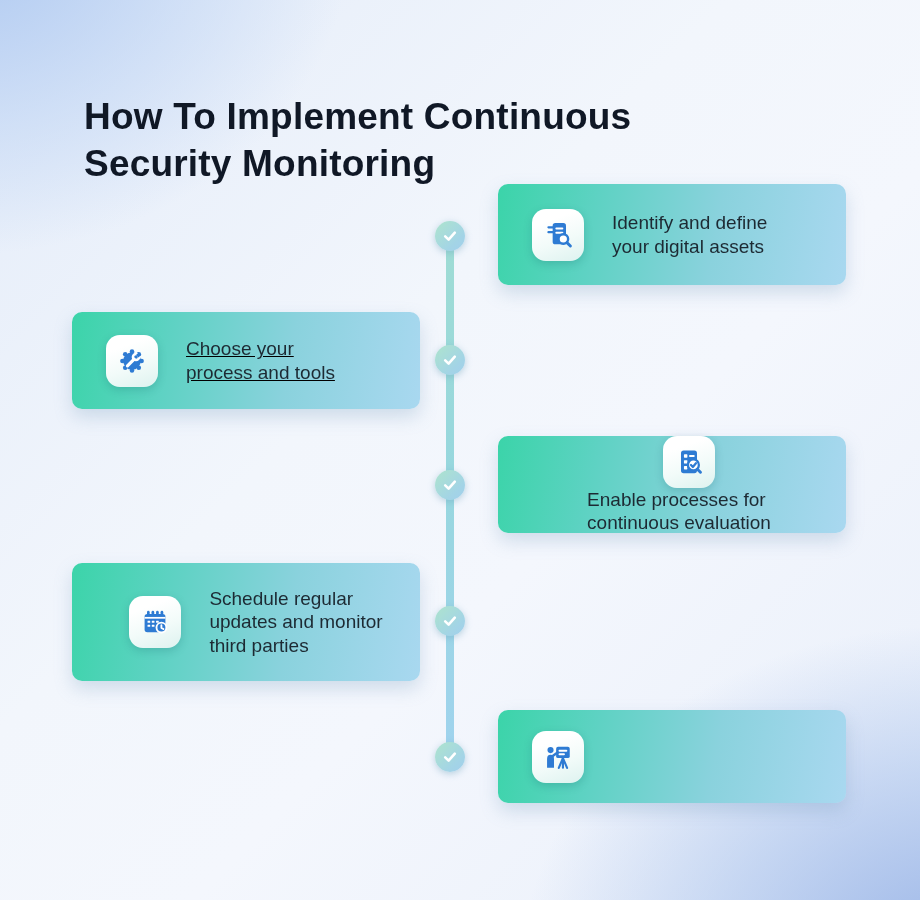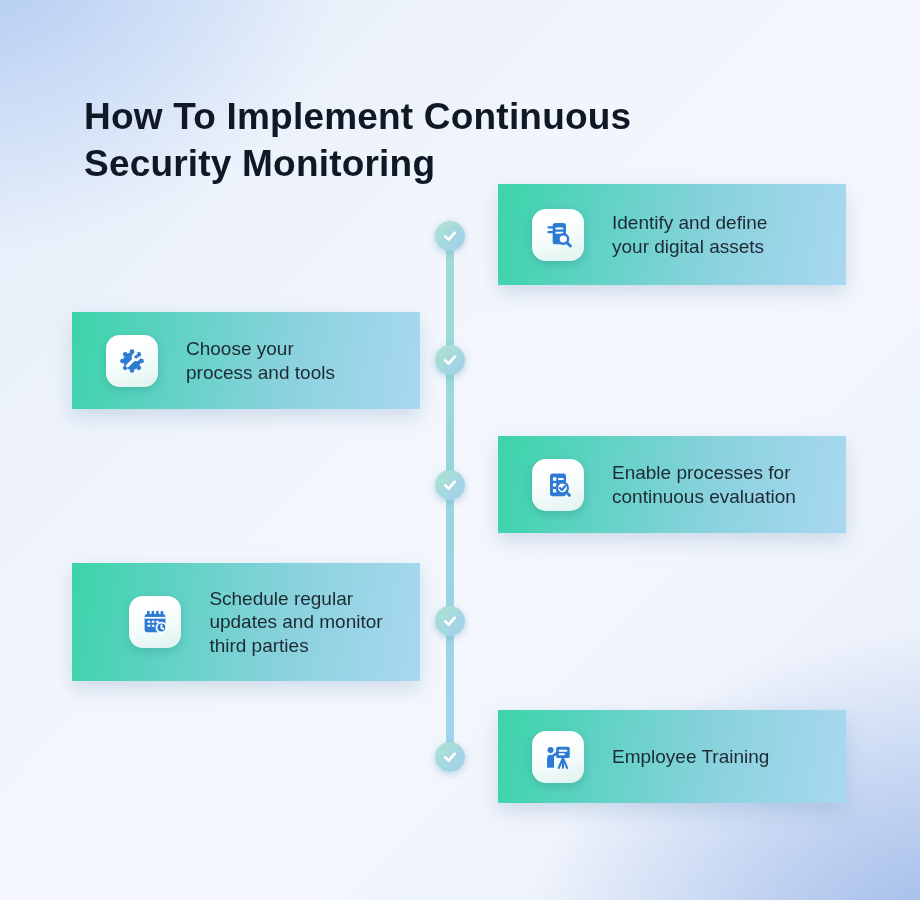--- a/index.html
+++ b/index.html
@@ -48,21 +48,21 @@
     box-shadow: 0 2px 7px rgba(110, 165, 190, 0.45);
     display: flex;
     align-items: center;
     justify-content: center;
     z-index: 2;
   }
   .check-node svg { width: 16px; height: 16px; }
   .card {
     position: absolute;
     width: 348px;
-    border-radius: 0;
+    border-radius: 10px;
     background: linear-gradient(100deg, #3bd4a9 0%, #5ed2c3 28%, #8ad2dd 62%, #a9d8f0 100%);
     box-shadow: 0 8px 18px rgba(110, 150, 185, 0.28);
     display: flex;
     align-items: center;
     z-index: 2;
   }
   .icon-tile {
     flex: 0 0 52px;
     width: 52px;
     height: 52px;
@@ -78,22 +78,22 @@
   .card-label {
     margin-left: 28px;
     margin-right: 14px;
     font-size: 19px;
     line-height: 1.22;
     color: #1d2a33;
     white-space: pre-line;
   }
   
   .card-1 { left: 498px; top: 184px; height: 101px; }
-  .card-2 { left: 72px;  top: 312px; height: 97px;  }
-  .card-3 { left: 498px; top: 436px; height: 97px;  }
+  .card-2 { left: 72px;  top: 312px; height: 97px; text-decoration: underline;  }
+  .card-3 { left: 498px; top: 436px; height: 97px; flex-direction: column;  }
   .card-4 { left: 72px;  top: 563px; height: 118px; justify-content: center; }
   .card-5 { left: 498px; top: 710px; height: 93px;  }
   .node-1 { top: 221px; }
   .node-2 { top: 345px; }
   .node-3 { top: 470px; }
   .node-4 { top: 606px; }
   .node-5 { top: 742px; }
 </style>
 </head>
 <body>
@@ -221,16 +221,15 @@
         <rect x="12.4" y="6.6" width="6.6" height="1.4" rx="0.7" fill="#ffffff"></rect>
         <rect x="12.4" y="9.2" width="4.8" height="1.4" rx="0.7" fill="#ffffff"></rect>
         <line x1="15.7" y1="12.8" x2="12.6" y2="20.2" stroke="#2e7bd3" stroke-width="1.6" stroke-linecap="round"></line>
         <line x1="15.7" y1="12.8" x2="18.8" y2="20.2" stroke="#2e7bd3" stroke-width="1.6" stroke-linecap="round"></line>
         <line x1="15.7" y1="12.8" x2="15.7" y2="20" stroke="#2e7bd3" stroke-width="1.6" stroke-linecap="round"></line>
         <circle cx="6.4" cy="6.8" r="2.3" fill="#2e7bd3"></circle>
         <path d="M3.8 20 L3.8 13.4 Q3.8 10.4 6.4 10.4 Q9 10.4 9 13.4 L9 20 Z" fill="#2e7bd3"></path>
         <line x1="7.8" y1="11.4" x2="11.4" y2="8.8" stroke="#2e7bd3" stroke-width="1.8" stroke-linecap="round"></line>
       </svg>
     </div>
-    <div class="card-label">Employee Training</div>
   </div>
 
 </div>
 
 </body></html>

